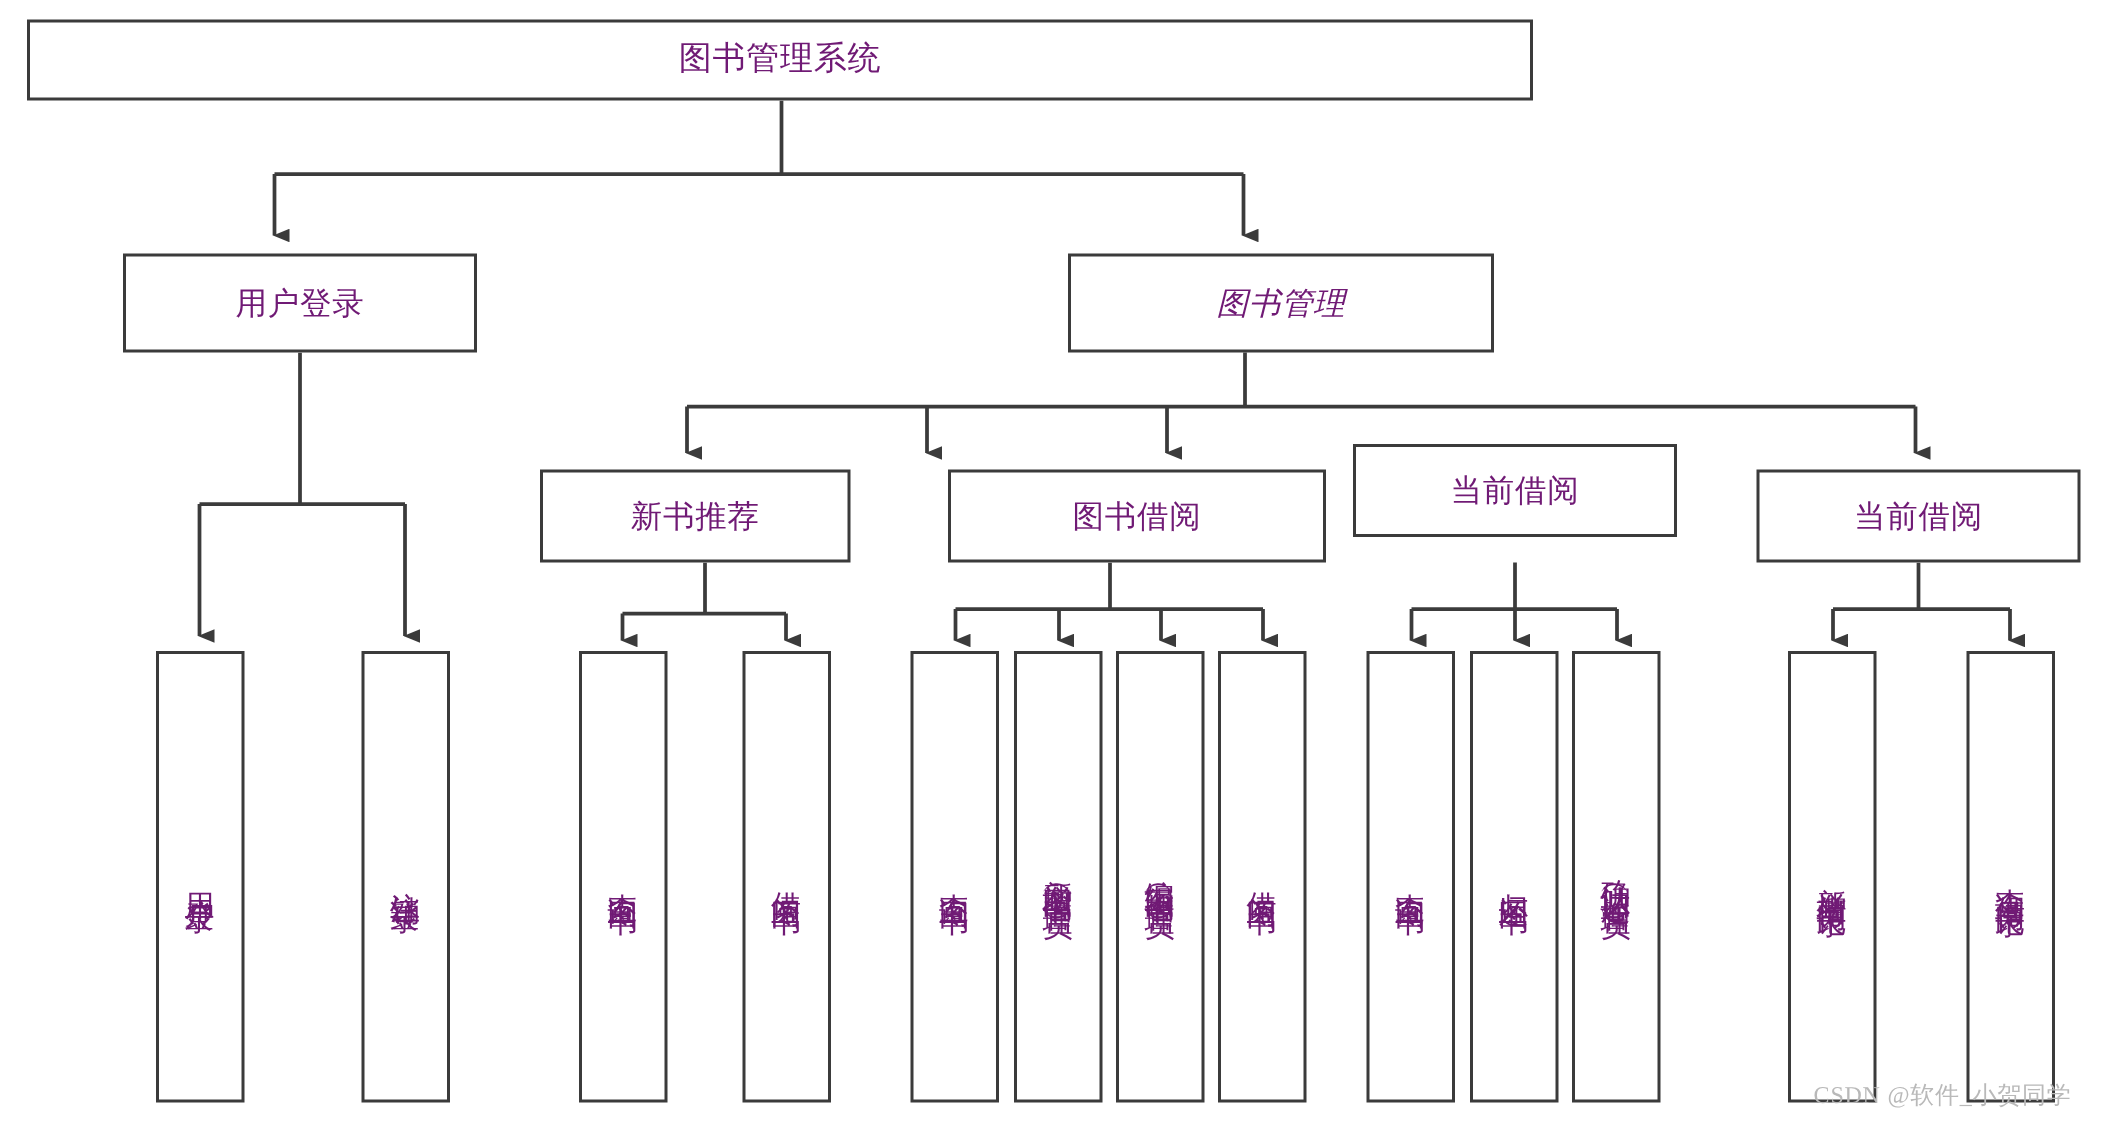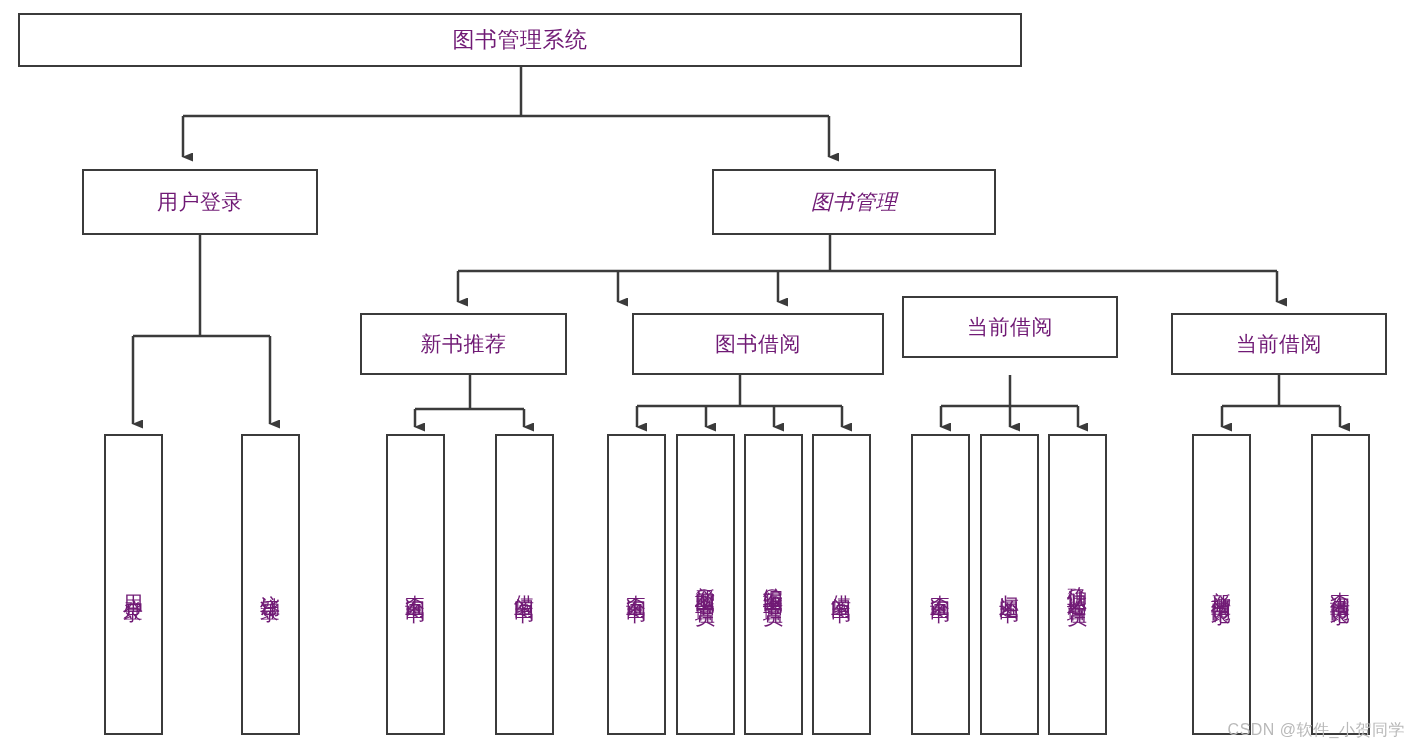--- a/index.html
+++ b/index.html
@@ -59,25 +59,25 @@
   .node-box.vertical .node-label {
     writing-mode: vertical-rl;
     text-orientation: upright;
     font-size: 20px;
     letter-spacing: 3px;
     line-height: 1;
     display: block;
   }
   .watermark {
     position: absolute;
-    right: 0;
+    right: 24px;
     bottom: 6px;
     font-size: 16px;
     color: #b9b9b9;
-    font-family: Liberation Sans, sans-serif;
+    font-family: Liberation Serif, serif;
     letter-spacing: 0.5px;
     user-select: none;
     white-space: nowrap;
   }
 </style>
 </head>
 <body>
 
 <div id="diagram-root">
 

